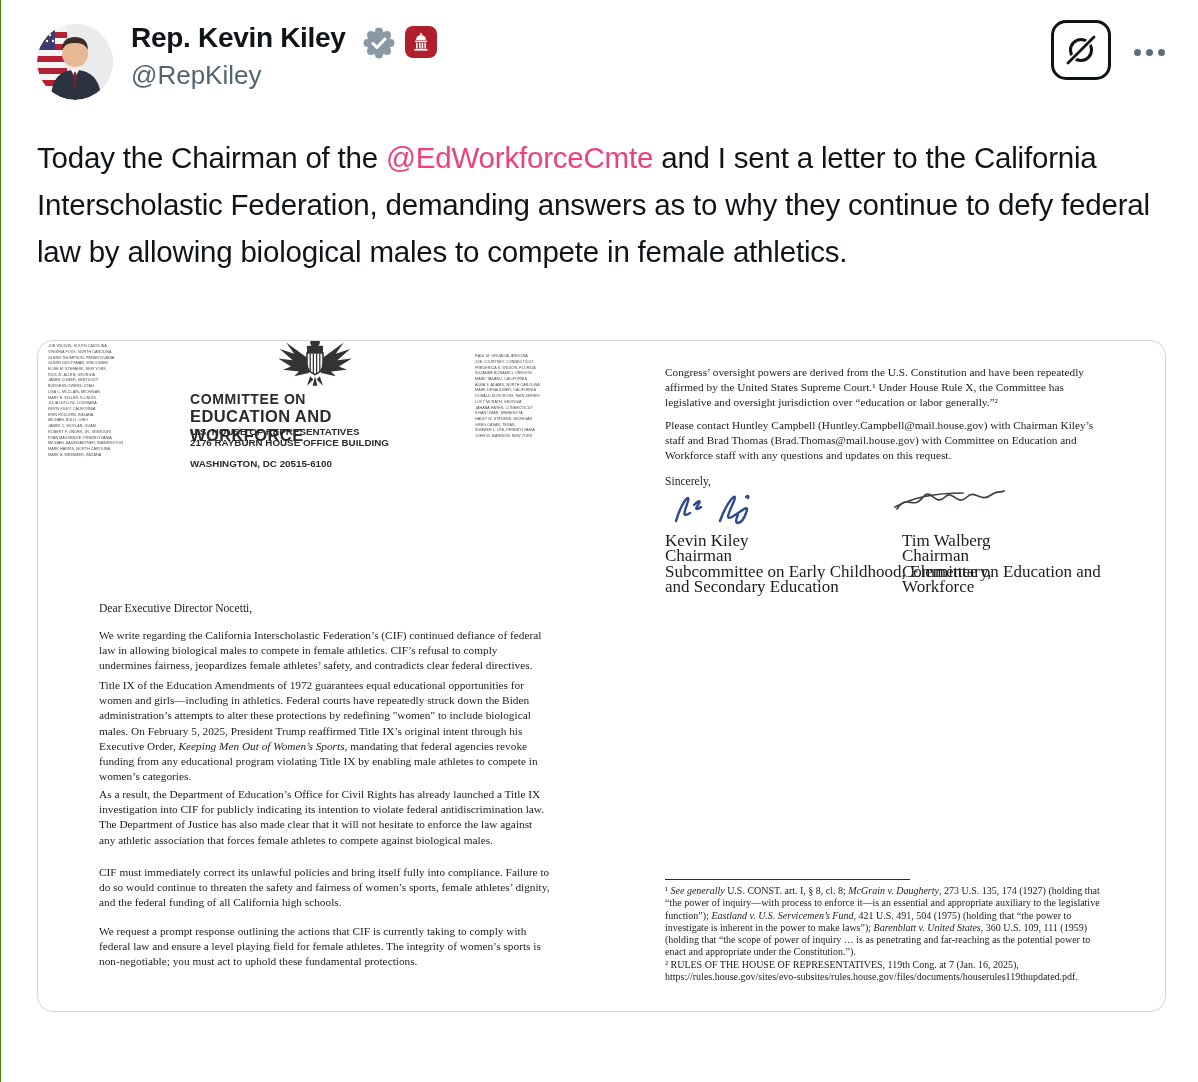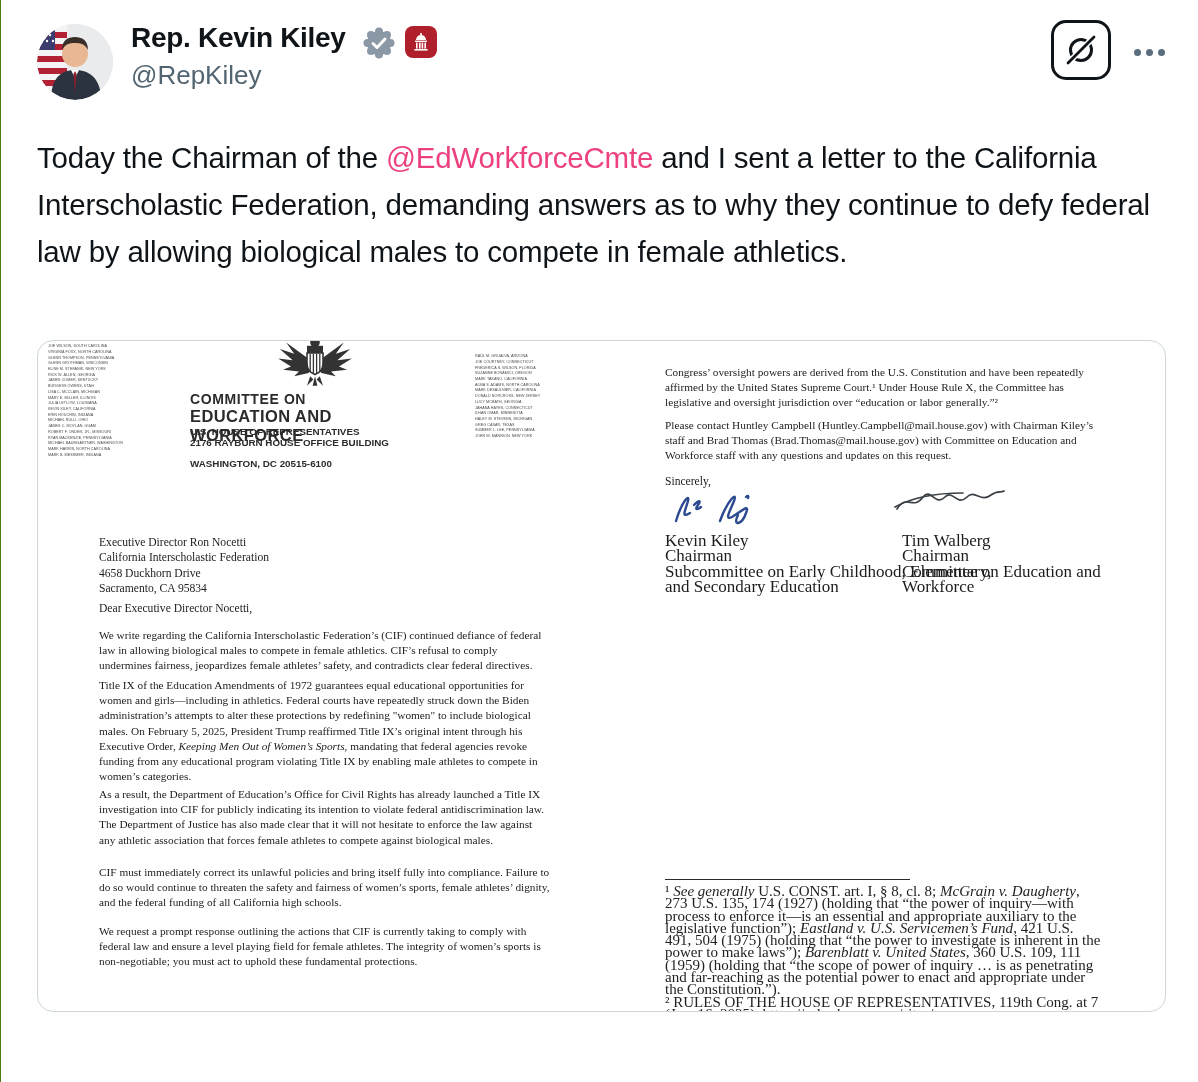--- a/index.html
+++ b/index.html
@@ -44,21 +44,21 @@
   .p1{top:287px;} .p2{top:337px;} .p3{top:446px;} .p4{top:524px;} .p5{top:583px;}
   .para2{position:absolute;left:627px;width:432px;font-size:11.3px;line-height:15.2px;}
   .q1{top:24px;} .q2{top:77px;}
   .closing{position:absolute;left:627px;top:134px;font-size:11.6px;}
   .sig-kiley{position:absolute;left:630px;top:146px;width:130px;height:42px;}
   .sig-walberg{position:absolute;left:855px;top:142px;width:115px;height:36px;}
   .sig-block{position:absolute;font-size:17px;line-height:15.3px;white-space:pre-line;}
   .sig-block-left{left:627px;top:192px;}
   .sig-block-right{left:864px;top:192px;}
   .fn-rule{position:absolute;left:627px;top:538px;width:245px;border-top:1.5px solid #2b2b2b;}
-  .footnotes{position:absolute;left:627px;top:544px;width:437px;font-size:15px;line-height:12.3px;color:#222;}
+  .footnotes{position:absolute;left:627px;top:544px;width:437px;font-size:10px;line-height:12.3px;color:#222;}
   .footnotes div{margin:0;}
   
   .time-row{position:absolute;left:36px;top:1020px;font-size:26px;color:#536471;letter-spacing:-0.2px;}
   .time-row .views-count{font-weight:bold;color:#0f1419;}
 </style>
 </head>
 <body>
 
 <div id="page">
 
@@ -209,24 +209,20 @@
         </g>
       </svg>
     </div>
 
     <div class="lh lh1">COMMITTEE ON</div>
     <div class="lh lh2">EDUCATION AND WORKFORCE</div>
     <div class="lh lh3">U.S. HOUSE OF REPRESENTATIVES</div>
     <div class="lh lh4">2176 RAYBURN HOUSE OFFICE BUILDING</div>
     <div class="lh lh5">WASHINGTON, DC 20515-6100</div>
 
-    <div class="recipient serif">Executive Director Ron Nocetti
-California Interscholastic Federation
-4658 Duckhorn Drive
-Sacramento, CA 95834</div>
     <div class="salutation serif">Dear Executive Director Nocetti,</div>
 
     <div class="para p1 serif">We write regarding the California Interscholastic Federation’s (CIF) continued defiance of federal law in allowing biological males to compete in female athletics. CIF’s refusal to comply undermines fairness, jeopardizes female athletes’ safety, and contradicts clear federal directives.</div>
     <div class="para p2 serif">Title IX of the Education Amendments of 1972 guarantees equal educational opportunities for women and girls—including in athletics. Federal courts have repeatedly struck down the Biden administration’s attempts to alter these protections by redefining "women" to include biological males. On February 5, 2025, President Trump reaffirmed Title IX’s original intent through his Executive Order, <i>Keeping Men Out of Women’s Sports</i>, mandating that federal agencies revoke funding from any educational program violating Title IX by enabling male athletes to compete in women’s categories.</div>
     <div class="para p3 serif">As a result, the Department of Education’s Office for Civil Rights has already launched a Title IX investigation into CIF for publicly indicating its intention to violate federal antidiscrimination law. The Department of Justice has also made clear that it will not hesitate to enforce the law against any athletic association that forces female athletes to compete against biological males.</div>
     <div class="para p4 serif">CIF must immediately correct its unlawful policies and bring itself fully into compliance. Failure to do so would continue to threaten the safety and fairness of women’s sports,  female athletes’ dignity, and the federal funding of all California high schools.</div>
     <div class="para p5 serif">We request a prompt response outlining the actions that CIF is currently taking to comply with federal law and ensure a level playing field for female athletes. The integrity of women’s sports is non-negotiable; you must act to uphold these fundamental protections.</div>
 
     <div class="para2 q1 serif">Congress’ oversight powers are derived from the U.S. Constitution and have been repeatedly affirmed by the United States Supreme Court.¹ Under House Rule X, the Committee has legislative and oversight jurisdiction over “education or labor generally.”²</div>
     <div class="para2 q2 serif">Please contact Huntley Campbell (Huntley.Campbell@mail.house.gov) with Chairman Kiley’s staff and Brad Thomas (Brad.Thomas@mail.house.gov) with Committee on Education and Workforce staff with any questions and updates on this request.</div>

